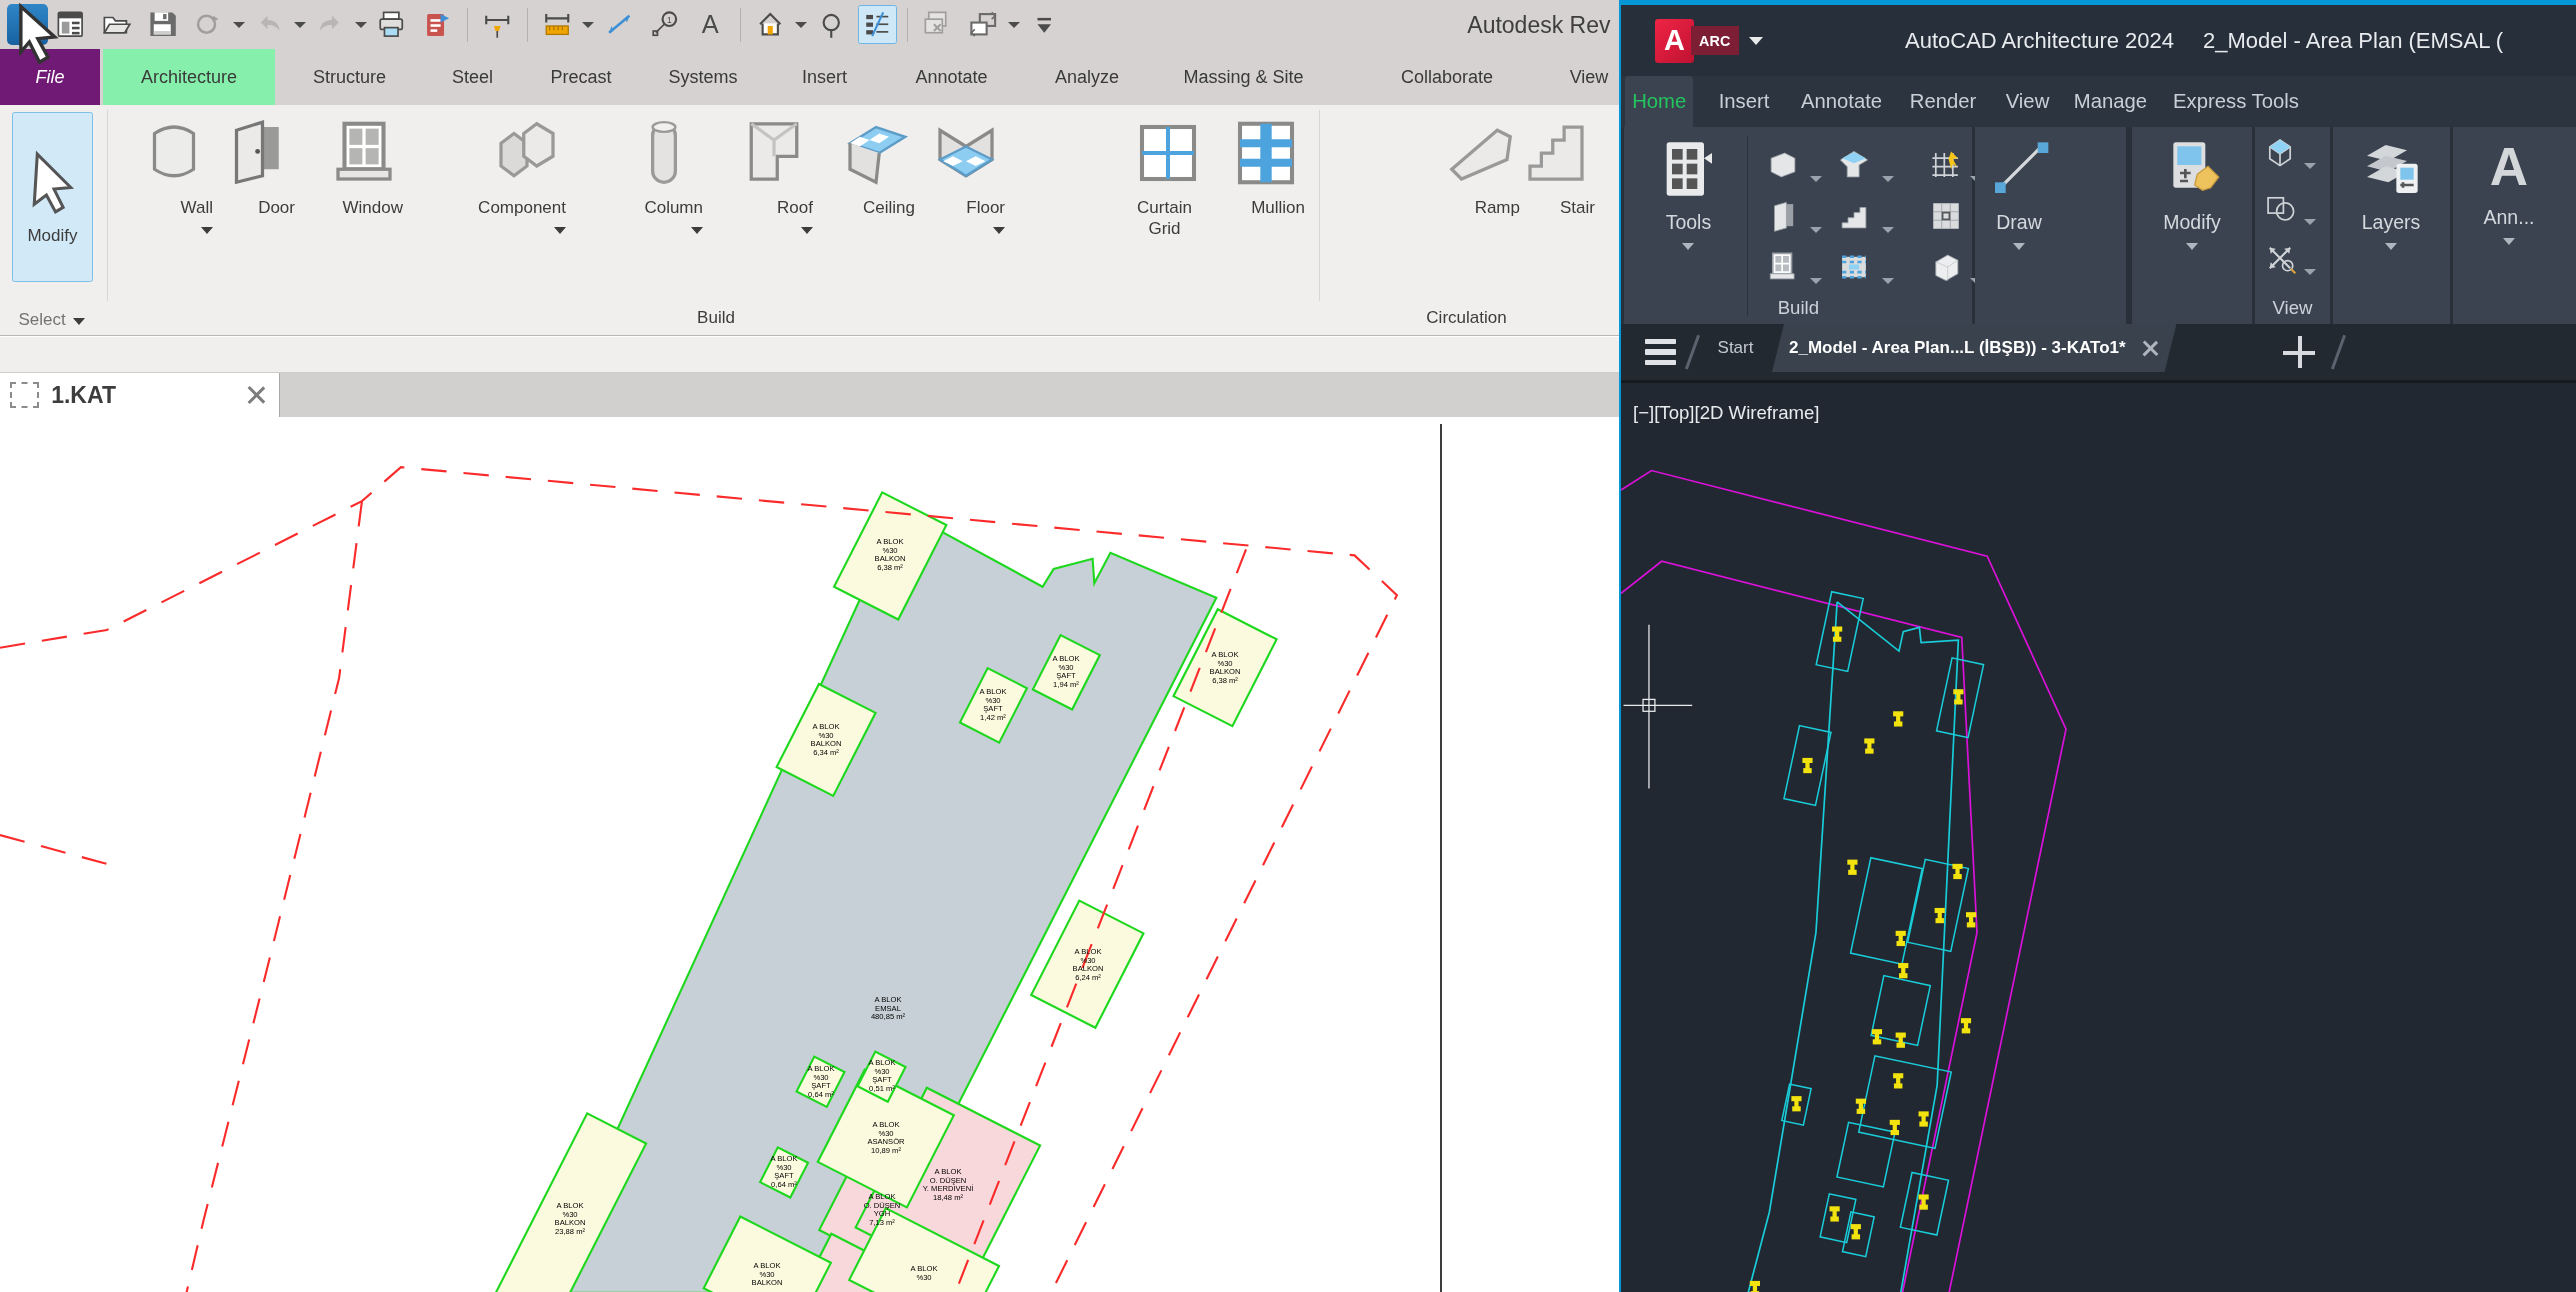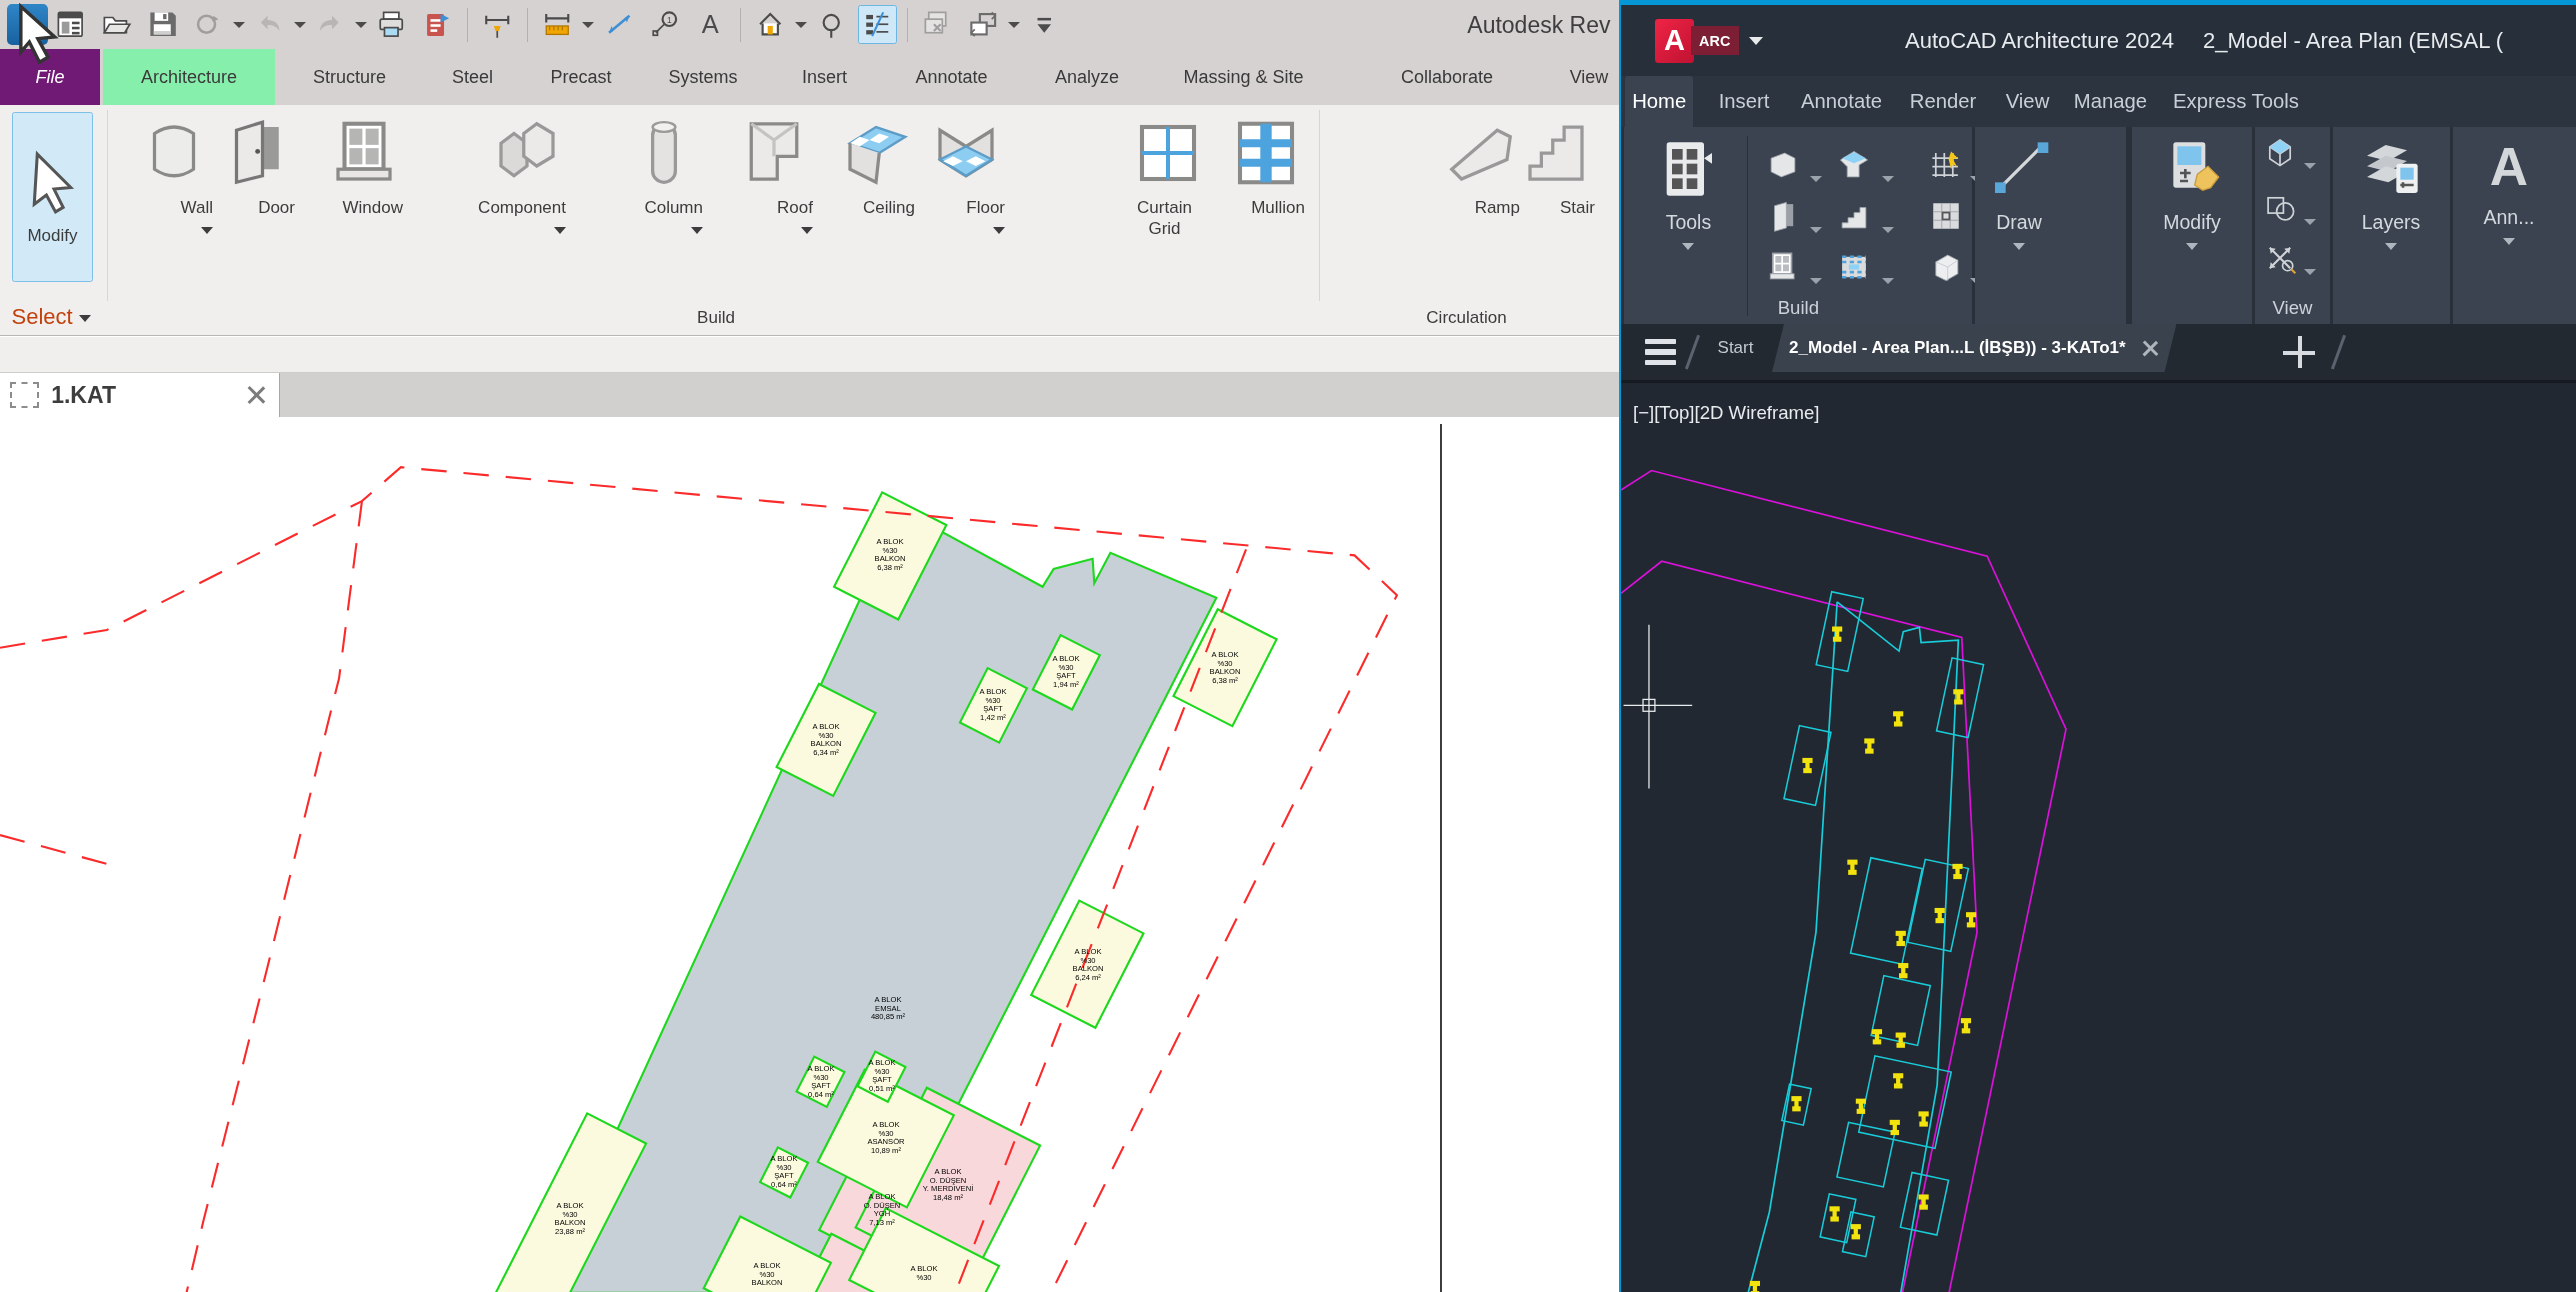--- a/index.html
+++ b/index.html
@@ -26,21 +26,21 @@
 
   .rv-ribbon { position:absolute; left:0; top:105px; width:1619px; height:231px; background:#f1efee; border-bottom:0.8px solid #b8b6b4; }
   .rvsep { position:absolute; top:5.1px; bottom:34px; width:0.8px; background:#d8d6d3; }
   .rvbtn { position:absolute; top:8.5px; height:186px; display:flex; flex-direction:column; align-items:flex-end; cursor:pointer; }
   .rvbtn svg.bi { width:78px; height:78px; flex:none; }
   .rvbtn .lbl { margin-top:6.8px; font-size:17px; color:#3c3c3c; text-align:center; line-height:20.3px; }
   .rvcaret { width:0; height:0; border-left:6.8px solid transparent; border-right:6.8px solid transparent; border-top:7.6px solid #3c3c3c; margin-top:8.5px; }
   .rvpanel-label { position:absolute; bottom:6.8px; font-size:17px; color:#3c3c3c; text-align:center; }
   .modify-btn { position:absolute; left:12px; top:6.8px; width:81px; height:170px; background:#d2eaf8; border:1.7px solid #7cbfe8; border-radius:2.5px; display:flex; flex-direction:column; align-items:center; justify-content:center; }
   .modify-btn .lbl { font-size:17px; color:#3c3c3c; margin-top:5.1px; }
-  .select-row { position:absolute; left:0px; bottom:5.1px; width:103px; display:flex; align-items:center; justify-content:center; gap:6.8px; font-size:22px; color:#c2410c;margin-top:20px; }
+  .select-row { position:absolute; left:0px; bottom:5.1px; width:103px; display:flex; align-items:center; justify-content:center; gap:6.8px; font-size:17px; color:#737373;margin-top:20px; }
 
   .rv-optionsbar { position:absolute; left:0; top:337px; width:1619px; height:36px; background:#f1efee; border-bottom:0.8px solid #cfcdca; }
   .rv-viewtabs { position:absolute; left:0; top:373px; width:1619px; height:44px; background:#d2d0ce; }
   .rv-viewtab { position:absolute; left:0; top:0; width:280px; height:44px; background:#fff; border-right:0.8px solid #aaa8a6; display:flex; align-items:center; }
   .plan-icon { width:29px; height:25.4px; border:2.5px dashed #8c8c8c; margin:0 12px 0 10.2px; }
   .rv-viewtab .vt-label { font-size:23px; font-weight:bold; color:#3d3d3d; flex:1; }
   .xglyph { position:relative; width:22px; height:22px; margin-right:12px; }
   .xglyph:before,.xglyph:after { content:""; position:absolute; left:10.2px; top:0; width:2.5px; height:22px; background:#7c7c7c; }
   .xglyph:before { transform:rotate(45deg); } .xglyph:after { transform:rotate(-45deg); }
 
@@ -53,21 +53,21 @@
   .ac-topstrip { position:absolute; left:0; top:0; width:957px; height:5.1px; background:#0697d7; }
   .ac-titlebar { position:absolute; left:0; top:5.1px; width:957px; height:71px; background:#262f3a; display:flex; align-items:center; }
   .ac-logo { display:flex; align-items:center; margin-left:34px; }
   .ac-logo .abadge { width:39px; height:44px; background:linear-gradient(135deg,#ef2445,#c01232); border-radius:3.4px; color:#fff; font-weight:bold; font-size:29px; display:flex; align-items:center; justify-content:center; }
   .ac-logo .arcbadge { height:29px; background:#7d1f34; color:#fff; font-weight:bold; font-size:14.4px; display:flex; align-items:center; padding:0 8.5px; margin-left:-3.4px; }
   .ac-logo .wcaret { width:0; height:0; border-left:7.6px solid transparent; border-right:7.6px solid transparent; border-top:8.5px solid #e8eaec; margin-left:10.2px; }
   .ac-title { position:absolute; left:284px; top:0; height:71px; display:flex; align-items:center; gap:29px; font-size:22px; color:#e8ebee; white-space:nowrap; }
 
   .ac-tabs { position:absolute; left:0; top:76px; width:957px; height:51px; background:#2c343f; }
   .ac-tab { position:absolute; top:0; height:51px; display:flex; align-items:center; justify-content:center; font-size:20.3px; color:#c9cfd6; white-space:nowrap; }
-  .ac-tab.active { background:#3b4350; color:#ffffff; border-radius:3.4px 3.4px 0 0; }
+  .ac-tab.active { background:#3b4350; color:#22c55e; border-radius:3.4px 3.4px 0 0; }
 
   .ac-ribbon { position:absolute; left:0; top:127px; width:957px; height:197px; background:#29303a; }
   .ac-panel { position:absolute; top:0; height:197px; background:#3b4350; }
   .ac-panel .pl { position:absolute; bottom:5.1px; width:100%; text-align:center; font-size:18.6px; color:#ccd2d9; }
   .acbig { position:absolute; top:10.2px; display:flex; flex-direction:column; align-items:center; width:110px; transform:translateX(-50%); }
   .acbig svg { width:64px; height:64px; }
   .acbig .bl { margin-top:10.2px; font-size:19.5px; color:#d4d9de; }
   .accaret { width:0; height:0; border-left:6.8px solid transparent; border-right:6.8px solid transparent; border-top:7.6px solid #aeb6bf; }
   .acbig .accaret { margin-top:8.5px; }
   .bcaret { position:absolute; width:0; height:0; border-left:6px solid transparent; border-right:6px solid transparent; border-top:6.8px solid #9aa2ac; }

